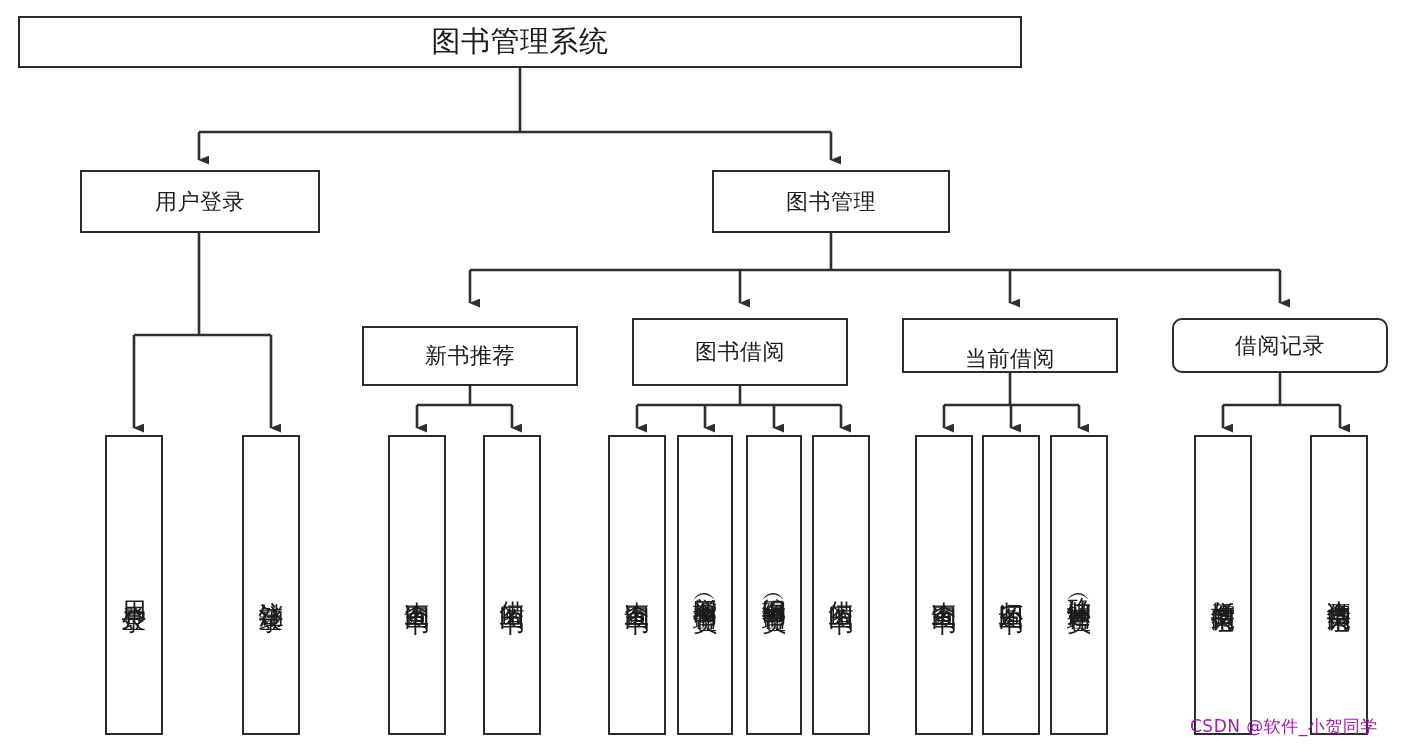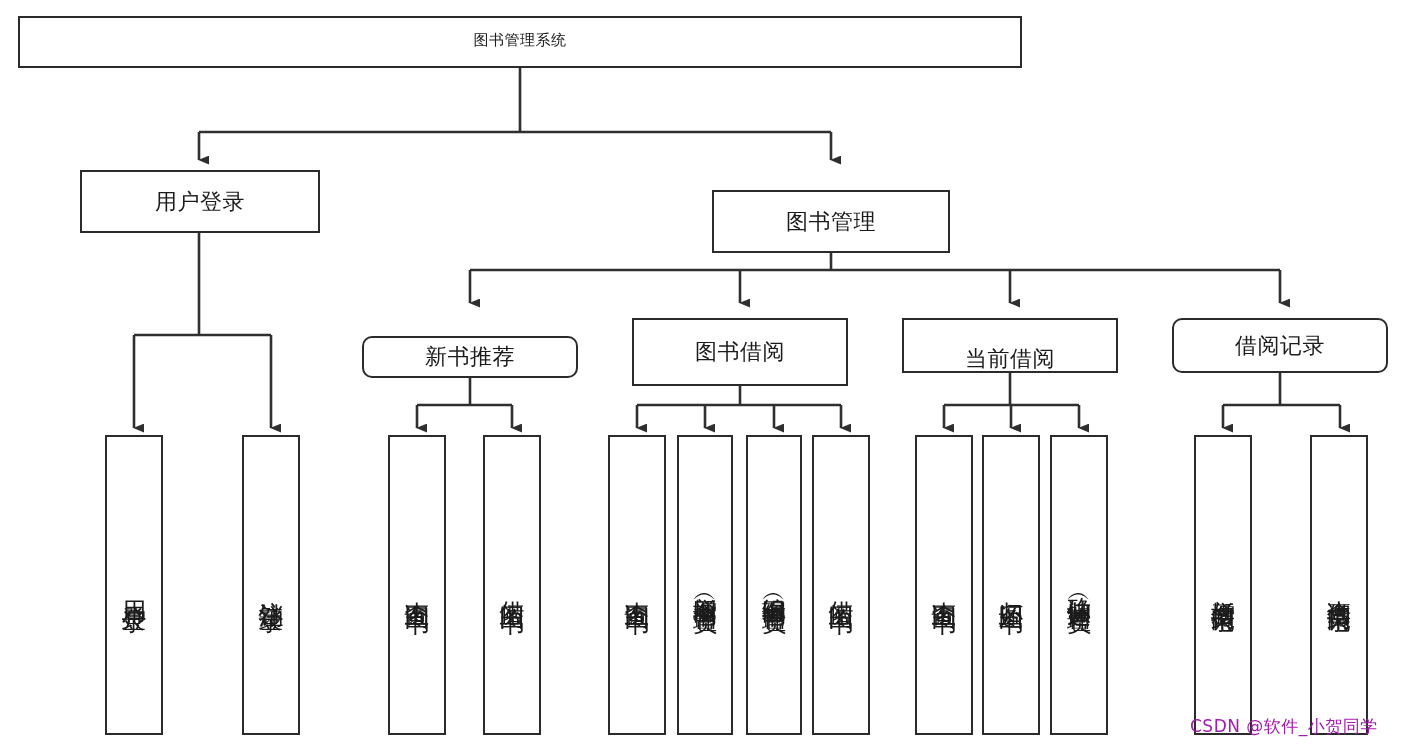--- a/index.html
+++ b/index.html
@@ -40,22 +40,21 @@
     text-align: center;
     line-height: 1.08;
     white-space: pre;
   }
   
   .node.horiz .node-label {
     font-size: 22px;
     letter-spacing: 0.5px;
   }
   .node.root .node-label {
-    font-size: 15px;
-    font-family: Liberation Mono, monospace;
+    font-size: 29px;
   }
   
   .node.vert {
     align-items: center;
     justify-content: center;
     padding-top: 4px;
   }
   .node.vert .node-label {
     writing-mode: vertical-rl;
     text-orientation: upright;
@@ -145,25 +144,25 @@
     </g>
   </svg>
 
   <div class="node horiz root" style="left:18px; top:16px; width:1004px; height:52px;">
     <span class="node-label">图书管理系统</span>
   </div>
 
   <div class="node horiz" style="left:80px; top:170px; width:240px; height:63px;">
     <span class="node-label">用户登录</span>
   </div>
-  <div class="node horiz" style="left:712px; top:170px; width:238px; height:63px;margin-top:20px;">
+  <div class="node horiz" style="left:712px; top:170px; width:238px; height:63px;">
     <span class="node-label">图书管理</span>
   </div>
 
-  <div class="node horiz" style="left:362px; top:336px; width:216px; height:42px;border-radius:10px;">
+  <div class="node horiz" style="left:362px; top:326px; width:216px; height:60px;">
     <span class="node-label">新书推荐</span>
   </div>
   <div class="node horiz" style="left:632px; top:318px; width:216px; height:68px;">
     <span class="node-label">图书借阅</span>
   </div>
   <div class="node horiz" style="left:902px; top:318px; width:216px; height:55px;align-items:flex-end;">
     <span class="node-label">当前借阅</span>
   </div>
   <div class="node horiz" style="left:1172px; top:318px; width:216px; height:55px;border-radius:10px;">
     <span class="node-label">借阅记录</span>

